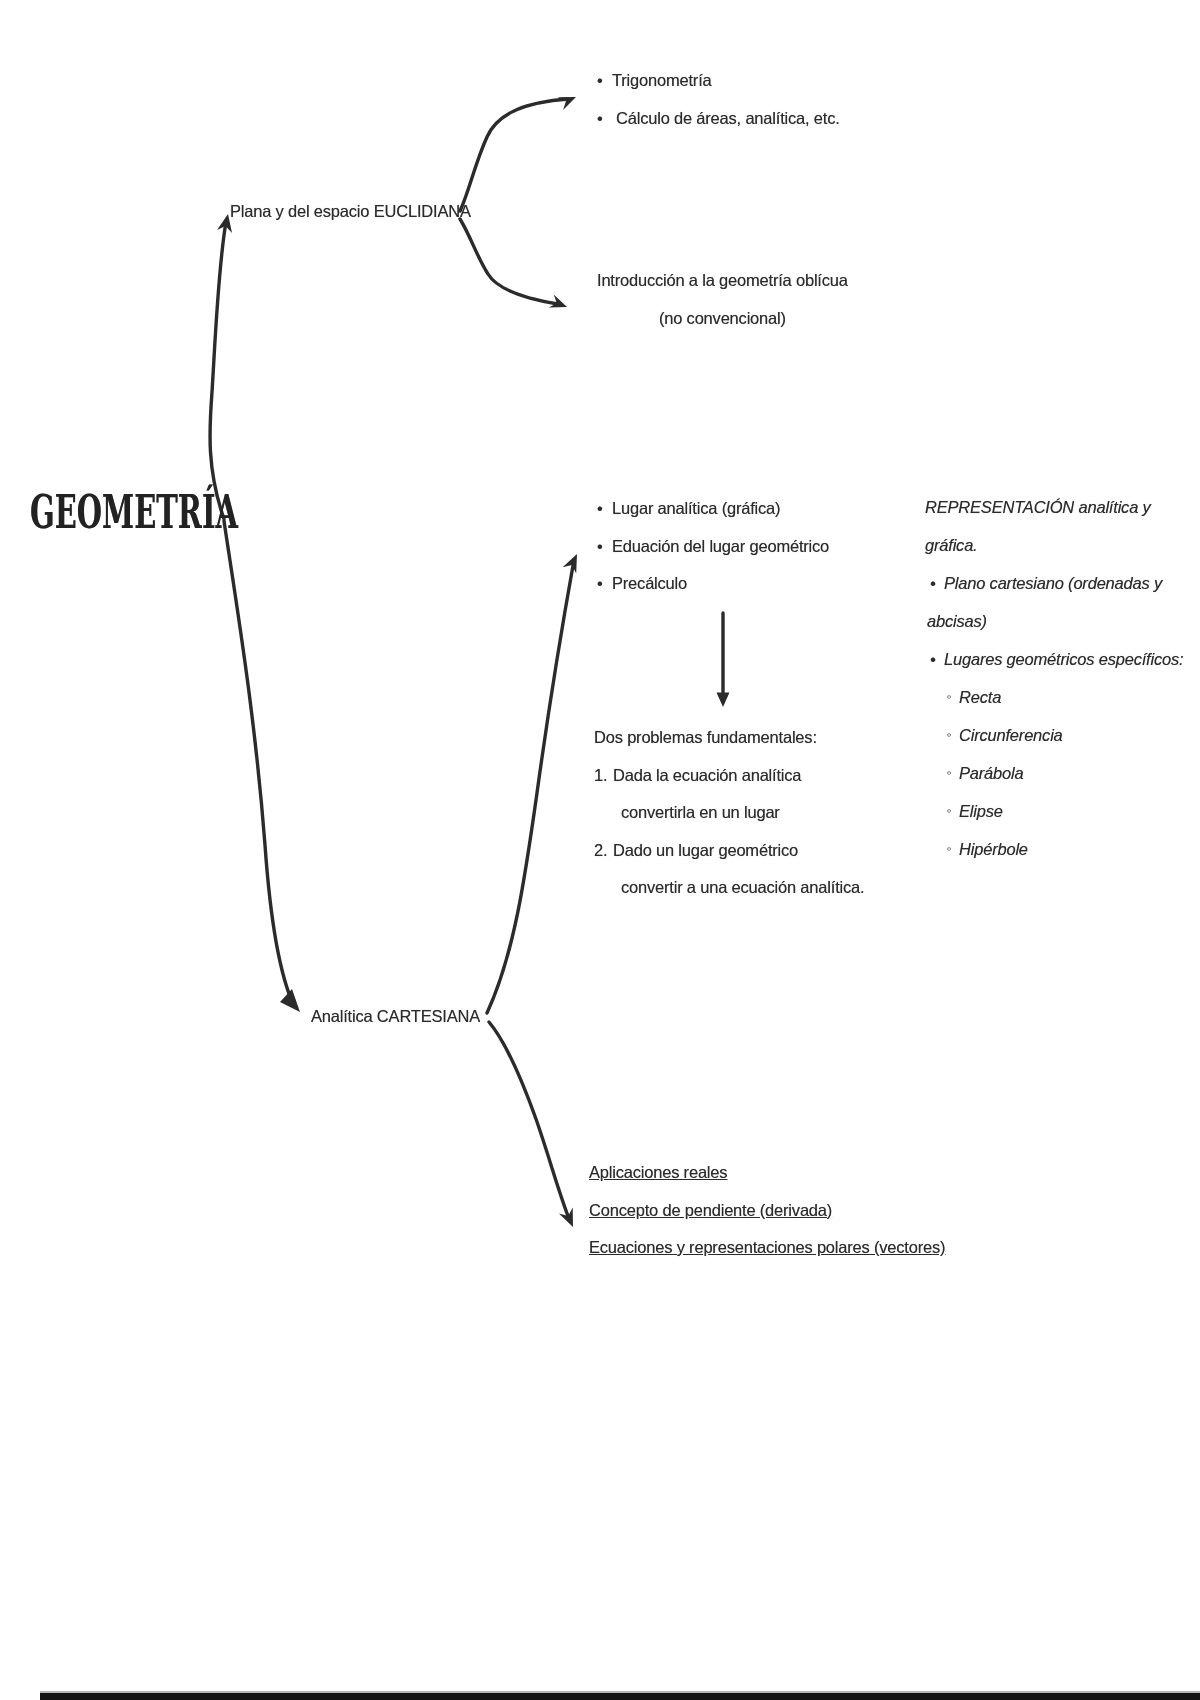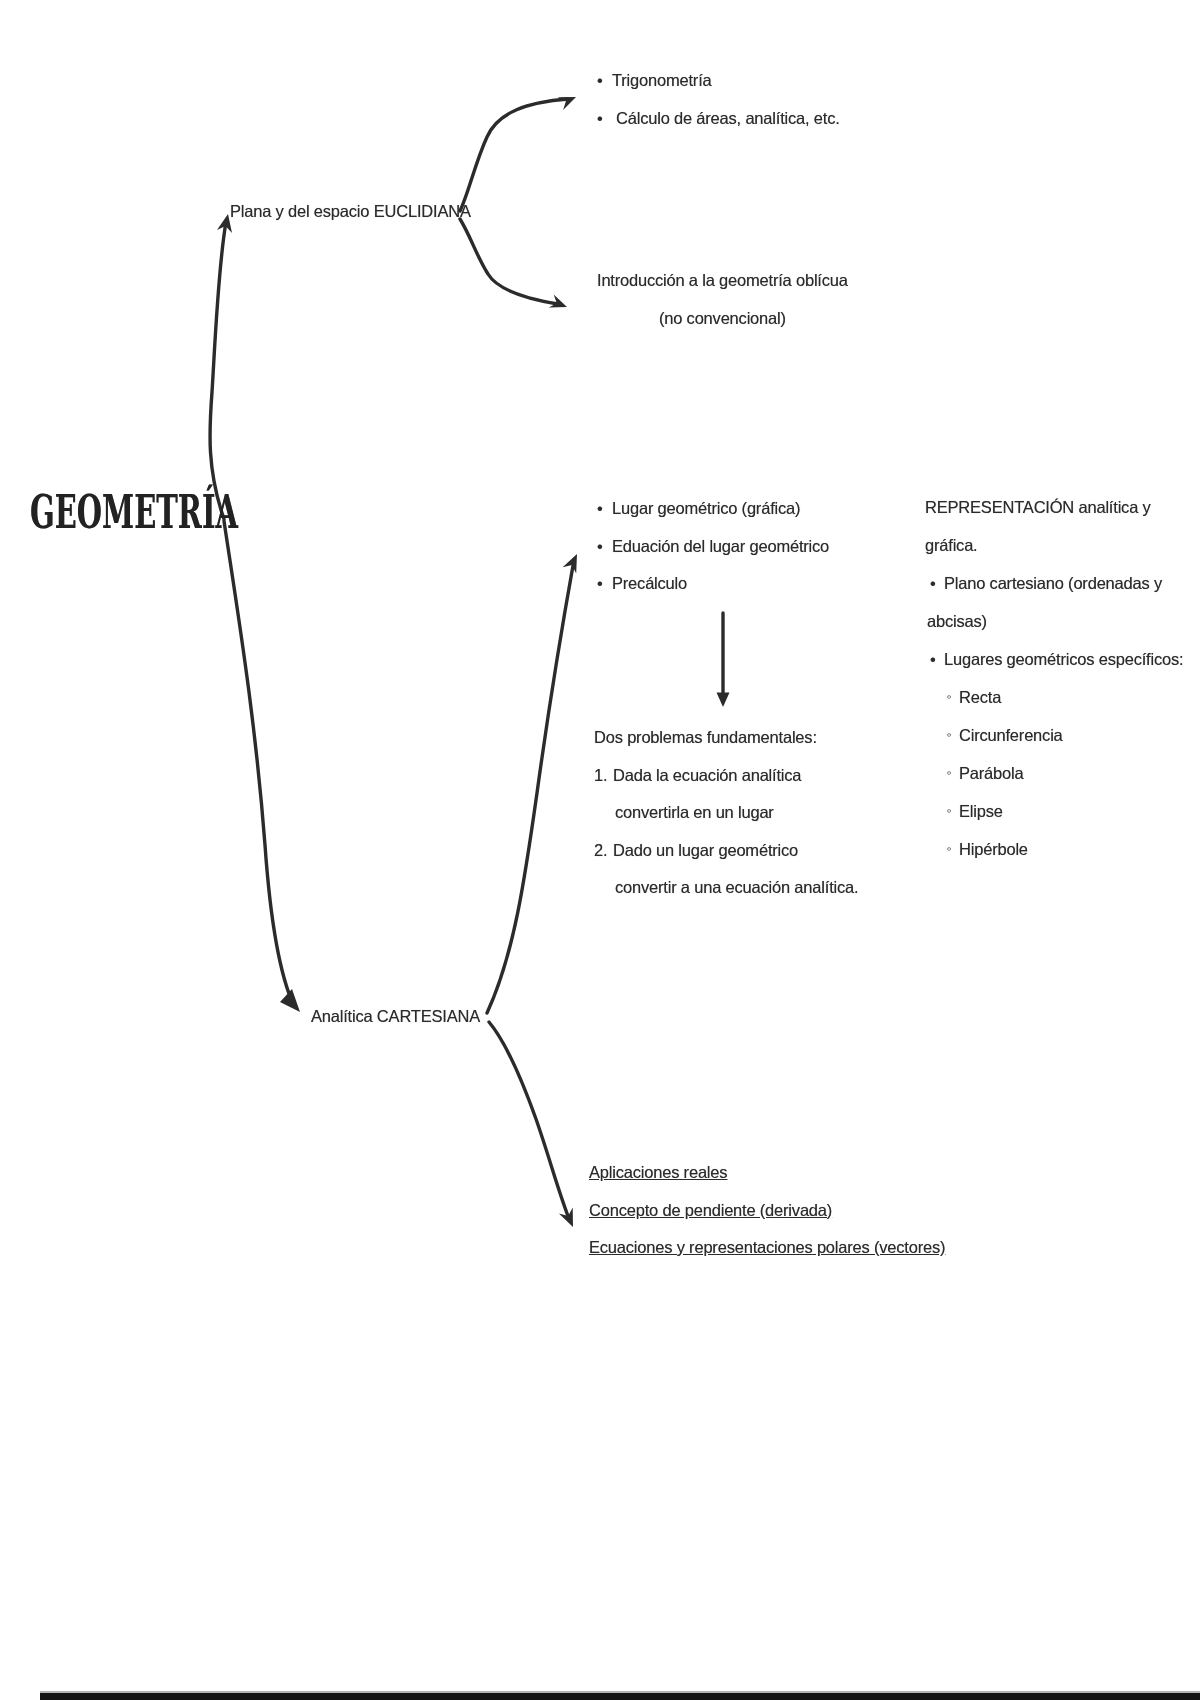--- a/index.html
+++ b/index.html
@@ -16,25 +16,25 @@
   .root-label{
     position:absolute;left:30px;top:487px;
     font-family:"DejaVu Serif","Liberation Serif",serif;font-weight:700;
     font-size:46px;line-height:50px;color:#222222;white-space:nowrap;
     transform:scaleX(0.63);transform-origin:0 50%;
     text-shadow:0 0 0.8px rgba(34,34,34,0.5);
   }
   .node-label{line-height:24px;}
   .row{display:flex;}
   .b{width:15px;flex:none;}
-  .rep{line-height:38px;}
+  .rep{line-height:38px;font-style:italic;}
   .rep .b{margin-left:5px;width:14px;}
   .sub{margin-left:22px;}
   .sub .sb{width:12px;flex:none;font-size:13px;color:#4a4a4a;}
-  .cont{margin-left:21px;}
+  .cont{margin-left:27px;}
   .num{width:19px;flex:none;}
   .footer-bar{
     position:absolute;left:40px;top:1691px;width:1160px;height:9px;
     background:#141414;border-top:2.5px solid #b5b5b5;
   }
 </style>
 </head>
 <body>
 
 <div class="canvas">
@@ -76,21 +76,21 @@
   </div>
 
   <div class="txt" style="left:597px;top:262px;text-align:center;">
     <div>Introducción a la geometría oblícua</div>
     <div>(no convencional)</div>
   </div>
 
   <div class="txt" style="left:597px;top:490px;">
     <div class="row">
       <span class="b">•</span>
-      <span>Lugar geométrico (gráfica)</span>
+      <span>Lugar analítica (gráfica)</span>
     </div>
     <div class="row">
       <span class="b">•</span>
       <span>Eduación del lugar geométrico</span>
     </div>
     <div class="row">
       <span class="b">•</span>
       <span>Precálculo</span>
     </div>
   </div>

